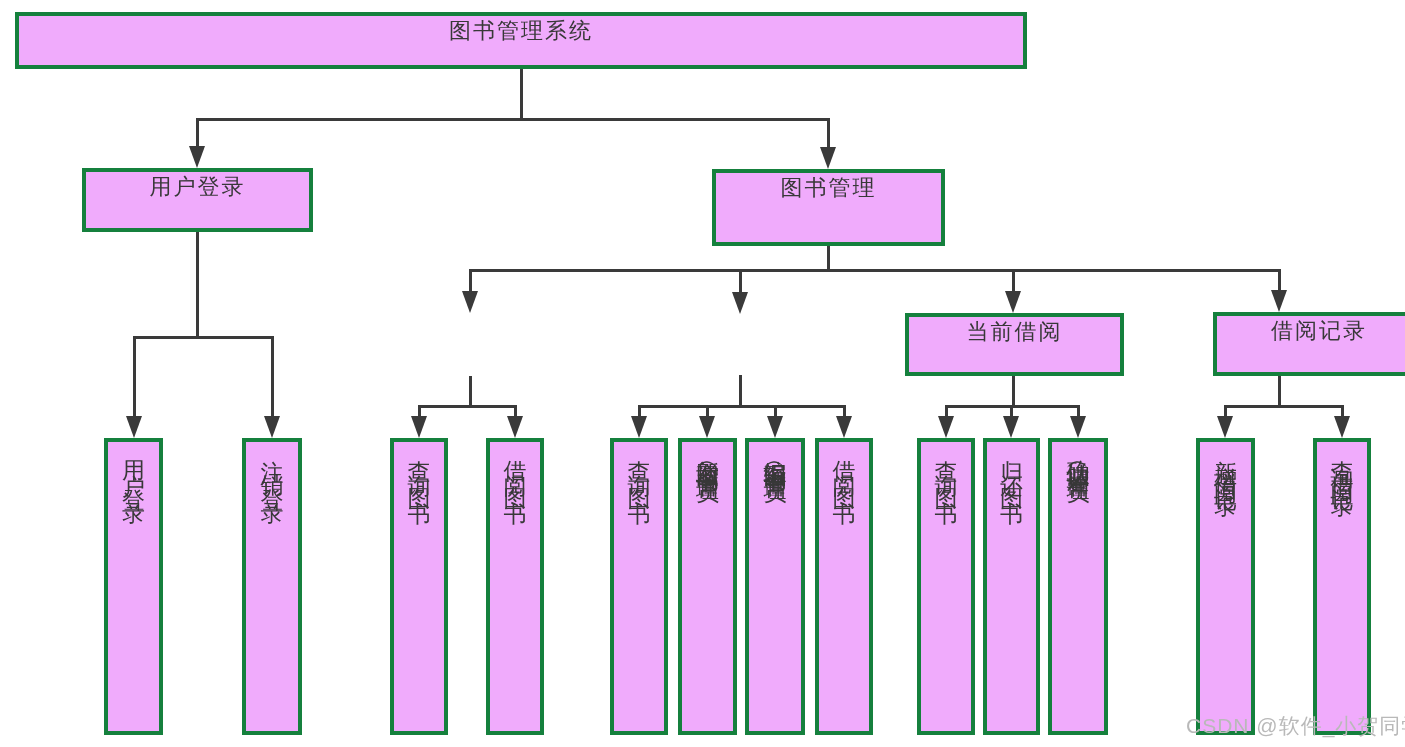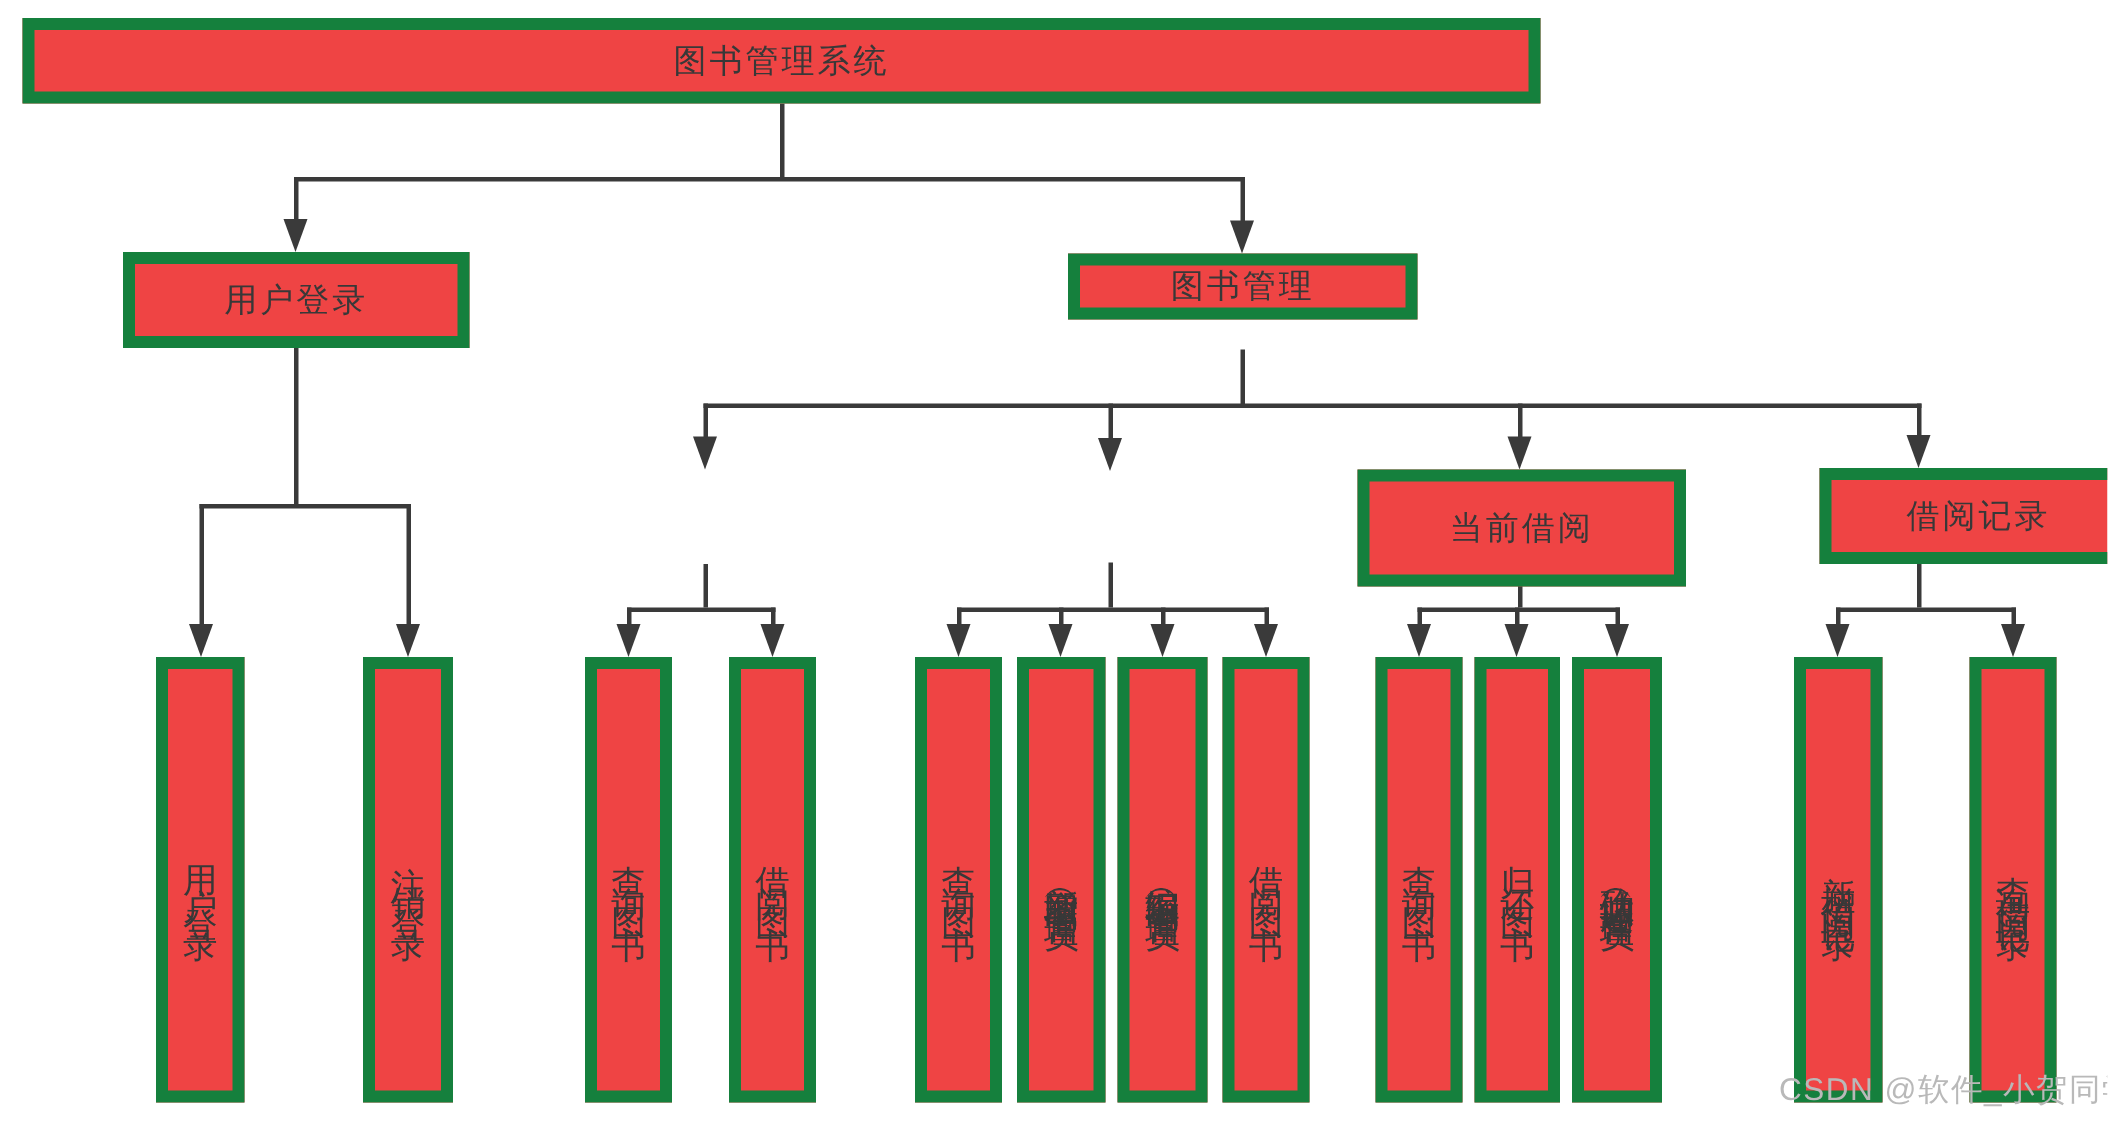--- a/index.html
+++ b/index.html
@@ -6,24 +6,23 @@
   #stage{
     position:relative;
     width:1405px;height:747px;
     background:#ffffff;
     font-family:"Liberation Sans","DejaVu Sans",sans-serif;
     overflow:hidden;
   }
   .box{
     position:absolute;
     box-sizing:border-box;
-    border:8px solid #15803d;
-    background:#ef4444;
+    border:4px solid #15803d;
+    background:#f0abfc;
     display:flex;
-    align-items:center;
     justify-content:center;
     z-index:2;
   }
   .box .lbl{
     color:#383838;
     font-size:22px;
     letter-spacing:2px;
     white-space:nowrap;
   }
   .leaf .lbl{
@@ -62,25 +61,25 @@
 
 <div id="stage">
 
   <div class="box" style="left:15px;top:12px;width:1012px;height:57px">
     <span class="lbl">图书管理系统</span>
   </div>
 
   <div class="box" style="left:82px;top:168px;width:231px;height:64px">
     <span class="lbl">用户登录</span>
   </div>
-  <div class="box" style="left:712px;top:169px;width:233px;height:44px">
+  <div class="box" style="left:712px;top:169px;width:233px;height:77px">
     <span class="lbl">图书管理</span>
   </div>
 
-  <div class="box" style="left:905px;top:313px;width:219px;height:78px">
+  <div class="box" style="left:905px;top:313px;width:219px;height:63px">
     <span class="lbl">当前借阅</span>
   </div>
   <div class="box" style="left:1213px;top:312px;width:212px;height:64px">
     <span class="lbl">借阅记录</span>
   </div>
 
   <div class="box leaf" style="left:104px;top:438px;width:59px;height:297px">
     <span class="lbl" style="letter-spacing: 14px;">用户登录</span>
   </div>
   <div class="box leaf" style="left:242px;top:438px;width:60px;height:297px">

